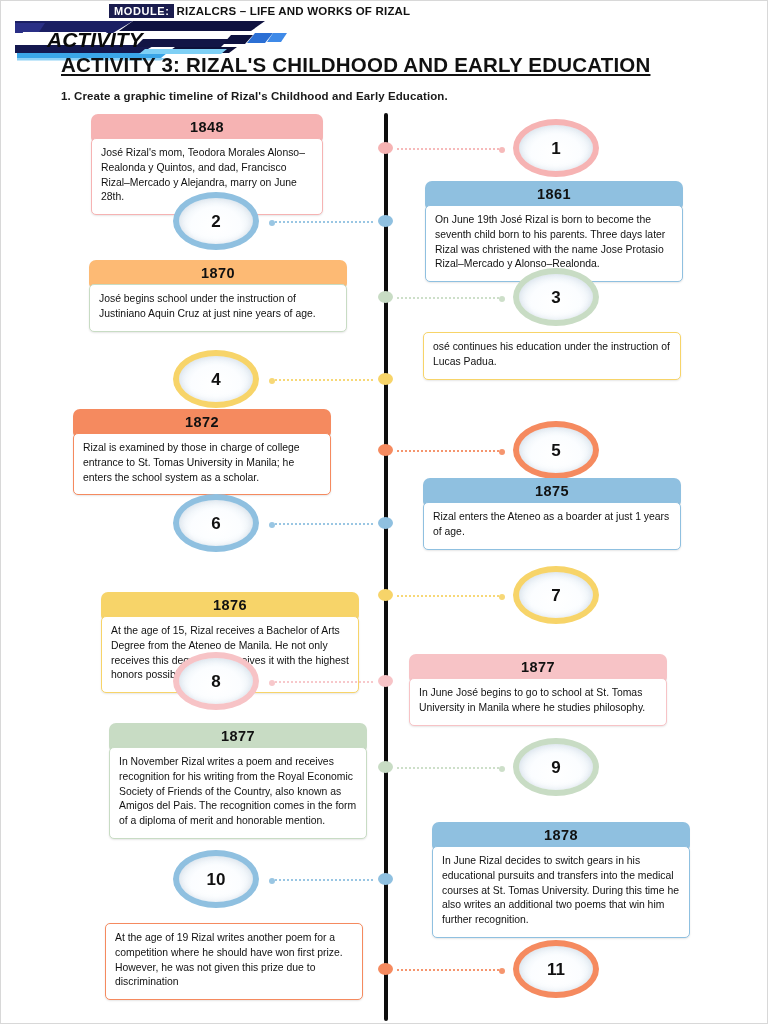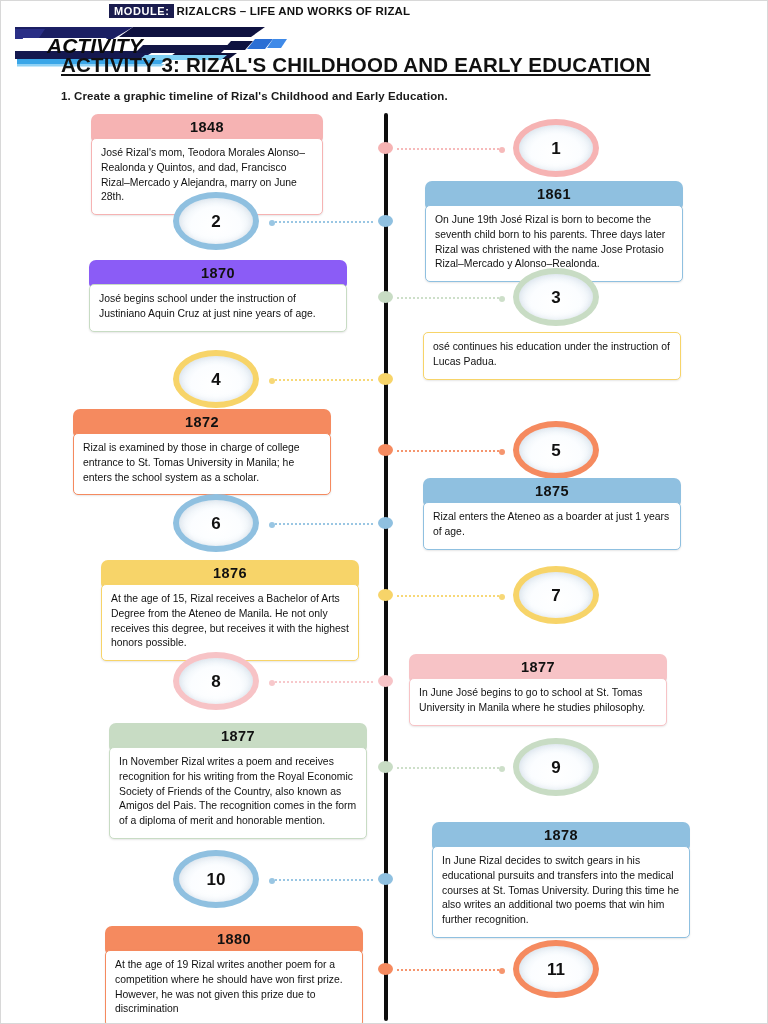--- a/index.html
+++ b/index.html
@@ -37,21 +37,21 @@
     padding: 1px 4px 1px 5px;
     font-size: 11px;
     letter-spacing: .6px;
     margin-right: 3px;
   }
   .module-rest { color: #111; }
 
   
   .ribbon {
     position: absolute;
-    left: 14px; top: 24px;
+    left: 14px; top: 18px;
     width: 272px; height: 42px;
   }
 
   .act-title {
     position: absolute;
     left: 60px; top: 52px;
     width: 640px;
     font-size: 20.5px;
     font-weight: bold;
     line-height: 1.18;
@@ -199,21 +199,21 @@
         <div class="card-body" style="border-color: rgb(143, 192, 224);">On June 19th José Rizal is born to become the seventh child born to his parents. Three days later Rizal was christened with the name Jose Protasio Rizal–Mercado y Alonso–Realonda.</div>
       </div>
       <div class="ring" style="left: 172px; top: 191px; border: 6px solid rgb(143, 192, 224);">
         <span class="ring-num">2</span>
       </div>
       <div class="spine-dot" style="background: rgb(143, 192, 224); left: 377px; top: 214px;"></div>
       <div class="conn" style="border-top-color: rgb(143, 192, 224); top: 220px; left: 270px; width: 102px;">
         <div class="conn-dot" style="background: rgb(143, 192, 224); left: -2px;"></div>
       </div>
       <div class="card" style="top: 259px; left: 88px; width: 258px;">
-        <div class="card-head" style="background: #8b5cf6;">1870</div>
+        <div class="card-head" style="background: #fdba74;">1870</div>
         <div class="card-body" style="border-color: rgb(200, 220, 196);">José begins school under the instruction of Justiniano Aquin Cruz at just nine years of age.</div>
       </div>
       <div class="ring" style="left: 512px; top: 267px; border: 6px solid rgb(200, 220, 196);">
         <span class="ring-num">3</span>
       </div>
       <div class="spine-dot" style="background: rgb(200, 220, 196); left: 377px; top: 290px;"></div>
       <div class="conn" style="border-top-color: rgb(200, 220, 196); top: 296px; left: 396px; width: 106px;">
         <div class="conn-dot" style="background: rgb(200, 220, 196); right: -2px;"></div>
       </div>
       <div class="card" style="top: 334px; left: 422px; width: 258px;">
@@ -242,21 +242,21 @@
         <div class="card-body" style="border-color: rgb(143, 192, 224);">Rizal enters the Ateneo as a boarder at just 1 years of age.</div>
       </div>
       <div class="ring" style="left: 172px; top: 493px; border: 6px solid rgb(143, 192, 224);">
         <span class="ring-num">6</span>
       </div>
       <div class="spine-dot" style="background: rgb(143, 192, 224); left: 377px; top: 516px;"></div>
       <div class="conn" style="border-top-color: rgb(143, 192, 224); top: 522px; left: 270px; width: 102px;">
         <div class="conn-dot" style="background: rgb(143, 192, 224); left: -2px;"></div>
       </div>
       <div class="card" style="top: 559px; left: 100px; width: 258px;">
-        <div class="card-head" style="background: rgb(247, 212, 105);">1876</div>
+        <div class="card-head" style="background: rgb(247, 212, 105); margin-top: 32px;">1876</div>
         <div class="card-body" style="border-color: rgb(247, 212, 105);">At the age of 15, Rizal receives a Bachelor of Arts Degree from the Ateneo de Manila. He not only receives this degree, but receives it with the highest honors possible.</div>
       </div>
       <div class="ring" style="left: 512px; top: 565px; border: 6px solid rgb(247, 212, 105);">
         <span class="ring-num">7</span>
       </div>
       <div class="spine-dot" style="background: rgb(247, 212, 105); left: 377px; top: 588px;"></div>
       <div class="conn" style="border-top-color: rgb(247, 212, 105); top: 594px; left: 396px; width: 106px;">
         <div class="conn-dot" style="background: rgb(247, 212, 105); right: -2px;"></div>
       </div>
       <div class="card" style="top: 653px; left: 408px; width: 258px;">
@@ -286,21 +286,20 @@
         <div class="card-body" style="border-color: rgb(143, 192, 224);">In June Rizal decides to switch gears in his educational pursuits and transfers into the medical courses at St. Tomas University. During this time he also writes an additional two poems that win him further recognition.</div>
       </div>
       <div class="ring" style="left: 172px; top: 849px; border: 6px solid rgb(143, 192, 224);">
         <span class="ring-num">10</span>
       </div>
       <div class="spine-dot" style="background: rgb(143, 192, 224); left: 377px; top: 872px;"></div>
       <div class="conn" style="border-top-color: rgb(143, 192, 224); top: 878px; left: 270px; width: 102px;">
         <div class="conn-dot" style="background: rgb(143, 192, 224); left: -2px;"></div>
       </div>
       <div class="card" style="top: 925px; left: 104px; width: 258px;">
-        <div class="card-head" style="background: rgb(245, 138, 95);">1880</div>
         <div class="card-body" style="border-color: rgb(245, 138, 95);">At the age of 19 Rizal writes another poem for a competition where he should have won first prize. However, he was not given this prize due to discrimination</div>
       </div>
       <div class="ring" style="left: 512px; top: 939px; border: 6px solid rgb(245, 138, 95);">
         <span class="ring-num">11</span>
       </div>
       <div class="spine-dot" style="background: rgb(245, 138, 95); left: 377px; top: 962px;"></div>
       <div class="conn" style="border-top-color: rgb(245, 138, 95); top: 968px; left: 396px; width: 106px;">
         <div class="conn-dot" style="background: rgb(245, 138, 95); right: -2px;"></div>
       </div>
     </div>

